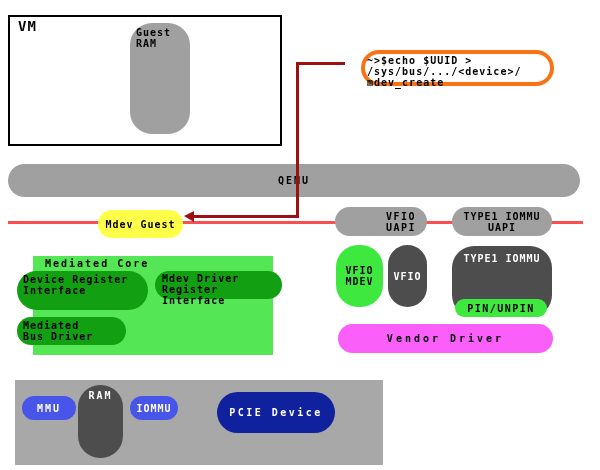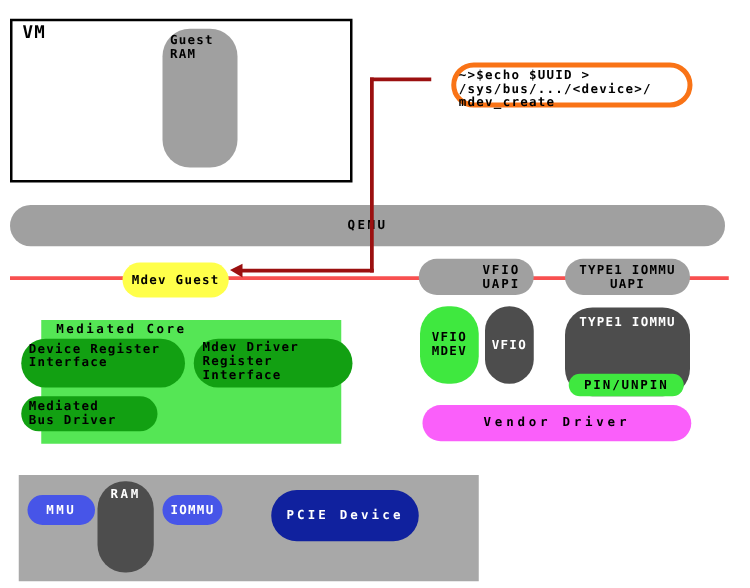--- a/index.html
+++ b/index.html
@@ -46,21 +46,21 @@
 
   
   .mdev-sysfs { left:98px;  top:210px; width:85px;  height:28px; background:#FFFF4A; z-index:2; letter-spacing:1px; }
   .vfio-uapi  { left:335px; top:207px; width:92px;  height:29px; background:#A0A0A0; z-index:2;padding-left:40px; }
   .type1-uapi { left:452px; top:207px; width:100px; height:29px; background:#A0A0A0; z-index:2; letter-spacing:1px; }
 
   
   .med-container { left:33px;  top:256px; width:240px; height:99px; background:#55E655; }
   .med-title     { left:45px;  top:258px; font-size:10px; letter-spacing:2px; }
   .med-a { left:17px;  top:271px; width:131px; height:39px; background:#12A012; padding:3px 4px 0 6px; letter-spacing:1px; }
-  .med-b { left:155px; top:271px; width:127px; height:39px; background:#12A012; padding:2px 0 13px 7px; letter-spacing:1px; }
+  .med-b { left:155px; top:271px; width:127px; height:28px; background:#12A012; padding:2px 0 13px 7px; letter-spacing:1px; }
   .med-c { left:17px;  top:317px; width:109px; height:28px; background:#12A012; padding:3px 0 0 6px; letter-spacing:1px; }
   .med-d { left:155px; top:317px; width:127px; height:28px; background:#12A012; padding:8px 0 0 7px; letter-spacing:1px; }
 
   
   .vfio-mdev   { left:336px; top:245px; width:47px;  height:62px; background:#3FE83F; letter-spacing:1px; }
   .vfio        { left:388px; top:245px; width:39px;  height:62px; background:#4D4D4D; letter-spacing:1px; }
   .type1-iommu { left:452px; top:246px; width:100px; height:71px; background:#4D4D4D;
                  align-items:flex-start; padding-top:7px; letter-spacing:1px; }
   .pin-unpin   { left:455px; top:299px; width:92px;  height:18px; background:#3FE83F; z-index:2; letter-spacing:1.5px; }
   .vendor      { left:338px; top:324px; width:215px; height:29px; background:#FA5FFA; letter-spacing:3px; }

